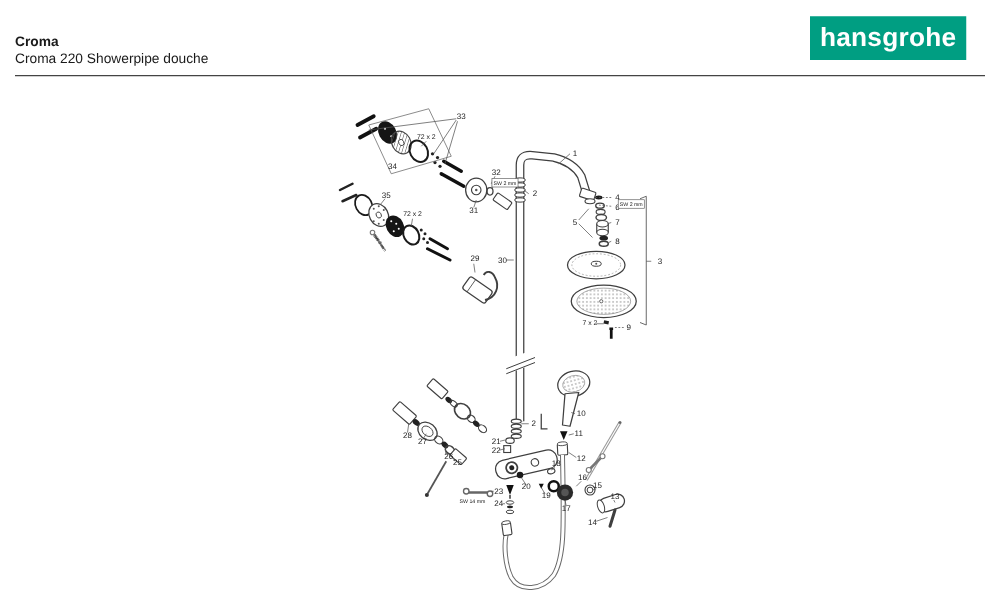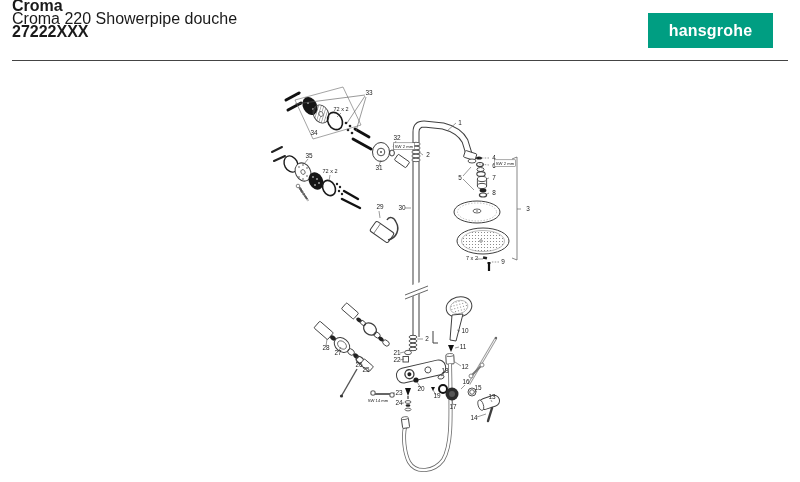--- a/index.html
+++ b/index.html
@@ -1,35 +1,34 @@
 <!DOCTYPE html>
 <html><head>
 <meta charset="utf-8">
 <style>
   html,body{margin:0;padding:0;background:#fff;}
   body{width:800px;height:482px;position:relative;overflow:hidden;
        font-family:"Liberation Sans",sans-serif;color:#1a1a1a;}
-  .header{position:absolute;left:12px;top:0;font-size:16px;line-height:12.8px;}
+  .header{position:absolute;left:12px;top:28px;font-size:11px;line-height:12.8px;}
   .header .b{font-weight:bold;}
   .rule{position:absolute;left:12px;right:12px;top:60px;border-top:1px solid #444;height:0;}
   .logo{position:absolute;left:648px;top:13px;width:125px;height:35px;
         display:flex;align-items:center;justify-content:center;}
-  .logo-text{color:#fff;font-weight:bold;font-size:16px;letter-spacing:0.2px;}
+  .logo-text{color:#fff;font-weight:bold;font-size:21px;letter-spacing:0.2px;}
   svg{position:absolute;left:0;top:0;}
   .plabel{font-family:"Liberation Sans",sans-serif;font-size:6.4px;fill:#222;text-anchor:middle;}
   .ann{font-family:"Liberation Sans",sans-serif;fill:#222;text-anchor:middle;}
   .annbox{fill:#fff;stroke:#555;stroke-width:0.5;}
 </style>
 </head>
 <body>
 
 <div class="header">
   <div class="b">Croma</div>
   <div>Croma 220 Showerpipe douche</div>
-  <div class="b">27222XXX</div>
 </div>
 <div class="rule"></div>
 
 <div class="logo" id="logo" style="background: rgb(0, 158, 130);">
   <span class="logo-text" style="color: rgb(255, 255, 255);">hansgrohe</span>
 </div>
 
 <svg id="diag" width="800" height="482" viewBox="0 0 800 482">
   <defs>
     <pattern id="dots" width="3" height="3" patternUnits="userSpaceOnUse">

